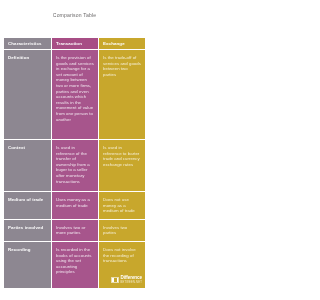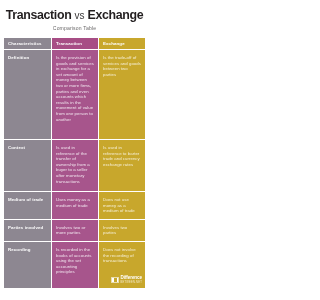--- a/index.html
+++ b/index.html
@@ -162,25 +162,20 @@
     color: #f4ecd0;
     letter-spacing: 0.25px;
   }
 </style>
 </head>
 <body>
 
 <div class="page">
 
   <div class="header">
-    <div class="title">
-      <span>Transaction</span>
-      <span class="vs">vs</span>
-      <span>Exchange</span>
-    </div>
     <div class="subtitle">Comparison Table</div>
   </div>
 
   <div class="table">
 
     <div class="row row-head">
       <div class="cell col-char">
         <span class="head-label">Characteristics</span>
       </div>
       <div class="cell col-tx">

